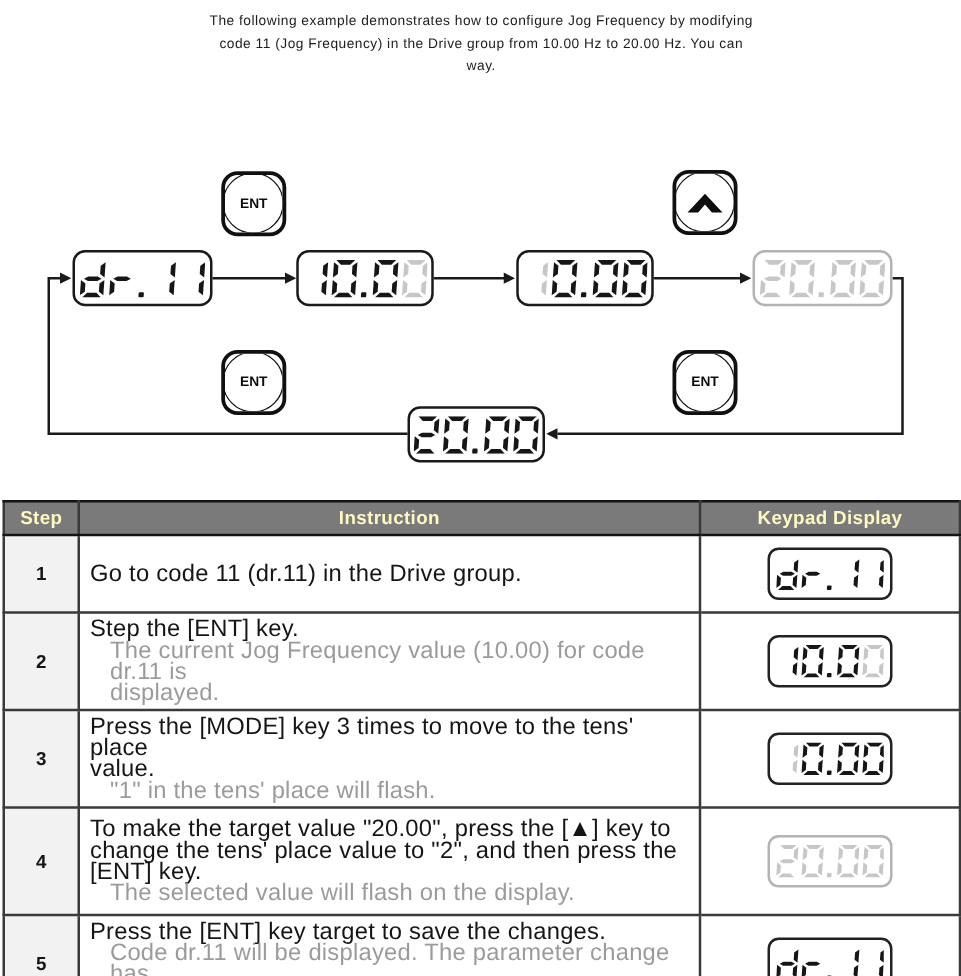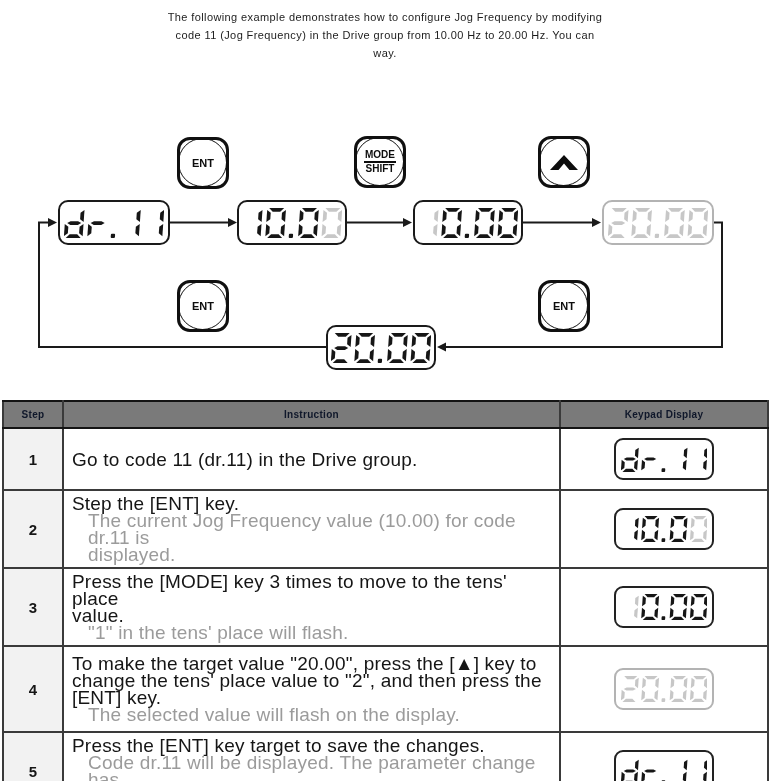--- a/index.html
+++ b/index.html
@@ -22,21 +22,21 @@
   .btn .circle{position:absolute;left:50%;top:50%;width:49px;height:49px;margin:-25.4px 0 0 -25.4px;
        border:1.7px solid #101010;border-radius:50%;box-sizing:border-box;}
   .btn .lbl{position:absolute;inset:0;display:flex;flex-direction:column;align-items:center;justify-content:center;
        font-weight:bold;font-size:11px;color:#0d0d0d;letter-spacing:0;}
   .btn .lbl .ms-top{border-bottom:2.2px solid #0d0d0d;padding:0 1px 0.5px 1px;}
   .btn .lbl .ms{font-size:10px;line-height:11.5px;}
 
   
   .steps-table{position:absolute;left:2px;top:400px;border-collapse:collapse;width:765px;table-layout:fixed;}
   .steps-table th,.steps-table td{border:2px solid #3a3a3a;box-sizing:border-box;}
-  .steps-table th{background:#7a7a7a;color:#0f172a;font-size:10px;font-weight:bold;height:27px;
+  .steps-table th{background:#7a7a7a;color:#fef9c3;font-size:15px;font-weight:bold;height:27px;
       letter-spacing:0.3px;border-top:2.5px solid #141414;border-bottom:2.2px solid #141414;}
   .col-step{width:60px;}
   .col-instr{width:497px;}
   .col-keypad{width:208px;}
   .step-cell{background:#f2f2f2;text-align:center;font-weight:bold;font-size:15px;color:#161616;}
   .instr-cell{padding:4px 8px;vertical-align:middle;font-size:19px;line-height:17px;letter-spacing:0.2px;}
   .instr-cell .main{color:#151515;}
   .instr-cell .note{color:#9b9b9b;margin-left:16px;}
   .keypad-cell{text-align:center;vertical-align:middle;}
   .kdisp{display:inline-flex;align-items:center;justify-content:center;width:100px;height:42px;
@@ -77,27 +77,20 @@
     </g>
   </svg>
 
   <div class="btn" style="left:177px;top:10px;">
     <div class="circle"></div>
     <div class="lbl">
         <span>ENT</span>
       </div>
   </div>
 
-  <div class="btn" style="left:354px;top:9px;">
-    <div class="circle"></div>
-    <div class="lbl">
-      <span class="ms ms-top">MODE</span>
-      <span class="ms">SHIFT</span>
-    </div>
-  </div>
 
   <div class="btn" style="left:538px;top:9px;">
     <div class="circle"></div>
     <div class="lbl">
       <svg width="32" height="19" viewBox="0 0 32 19">
         <path d="M2 17 L16 2 L30 17 L21.5 17 L16 10.5 L10.5 17 Z" fill="#0d0d0d"></path>
       </svg>
     </div>
   </div>
 

